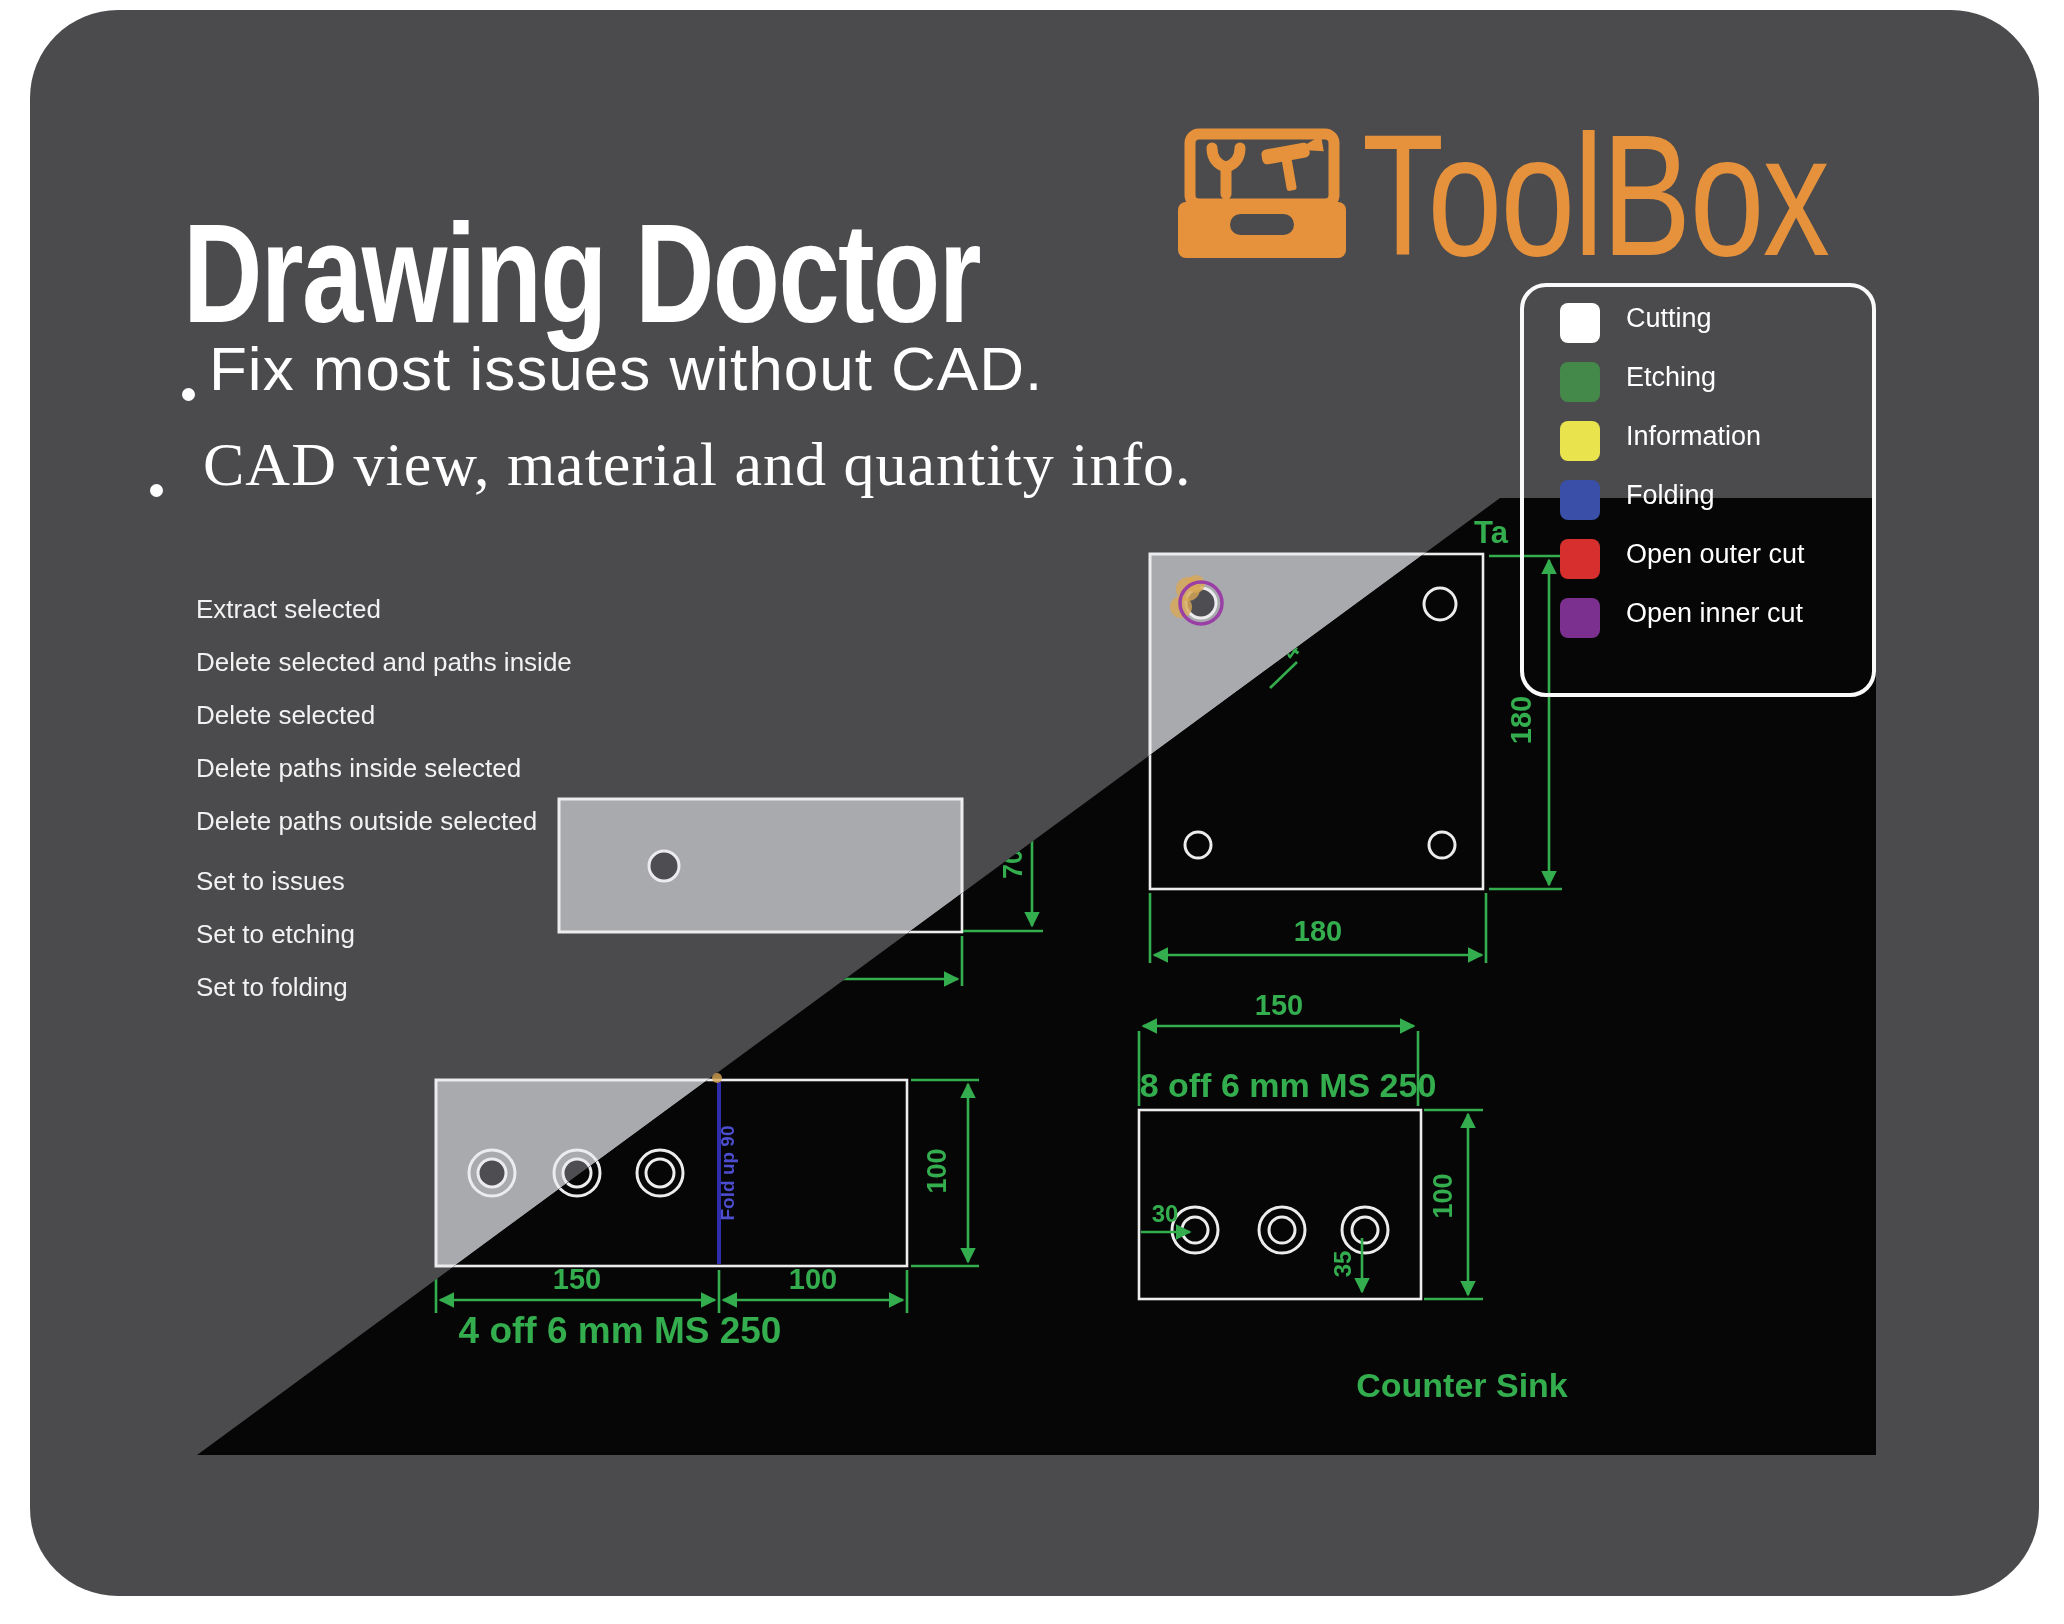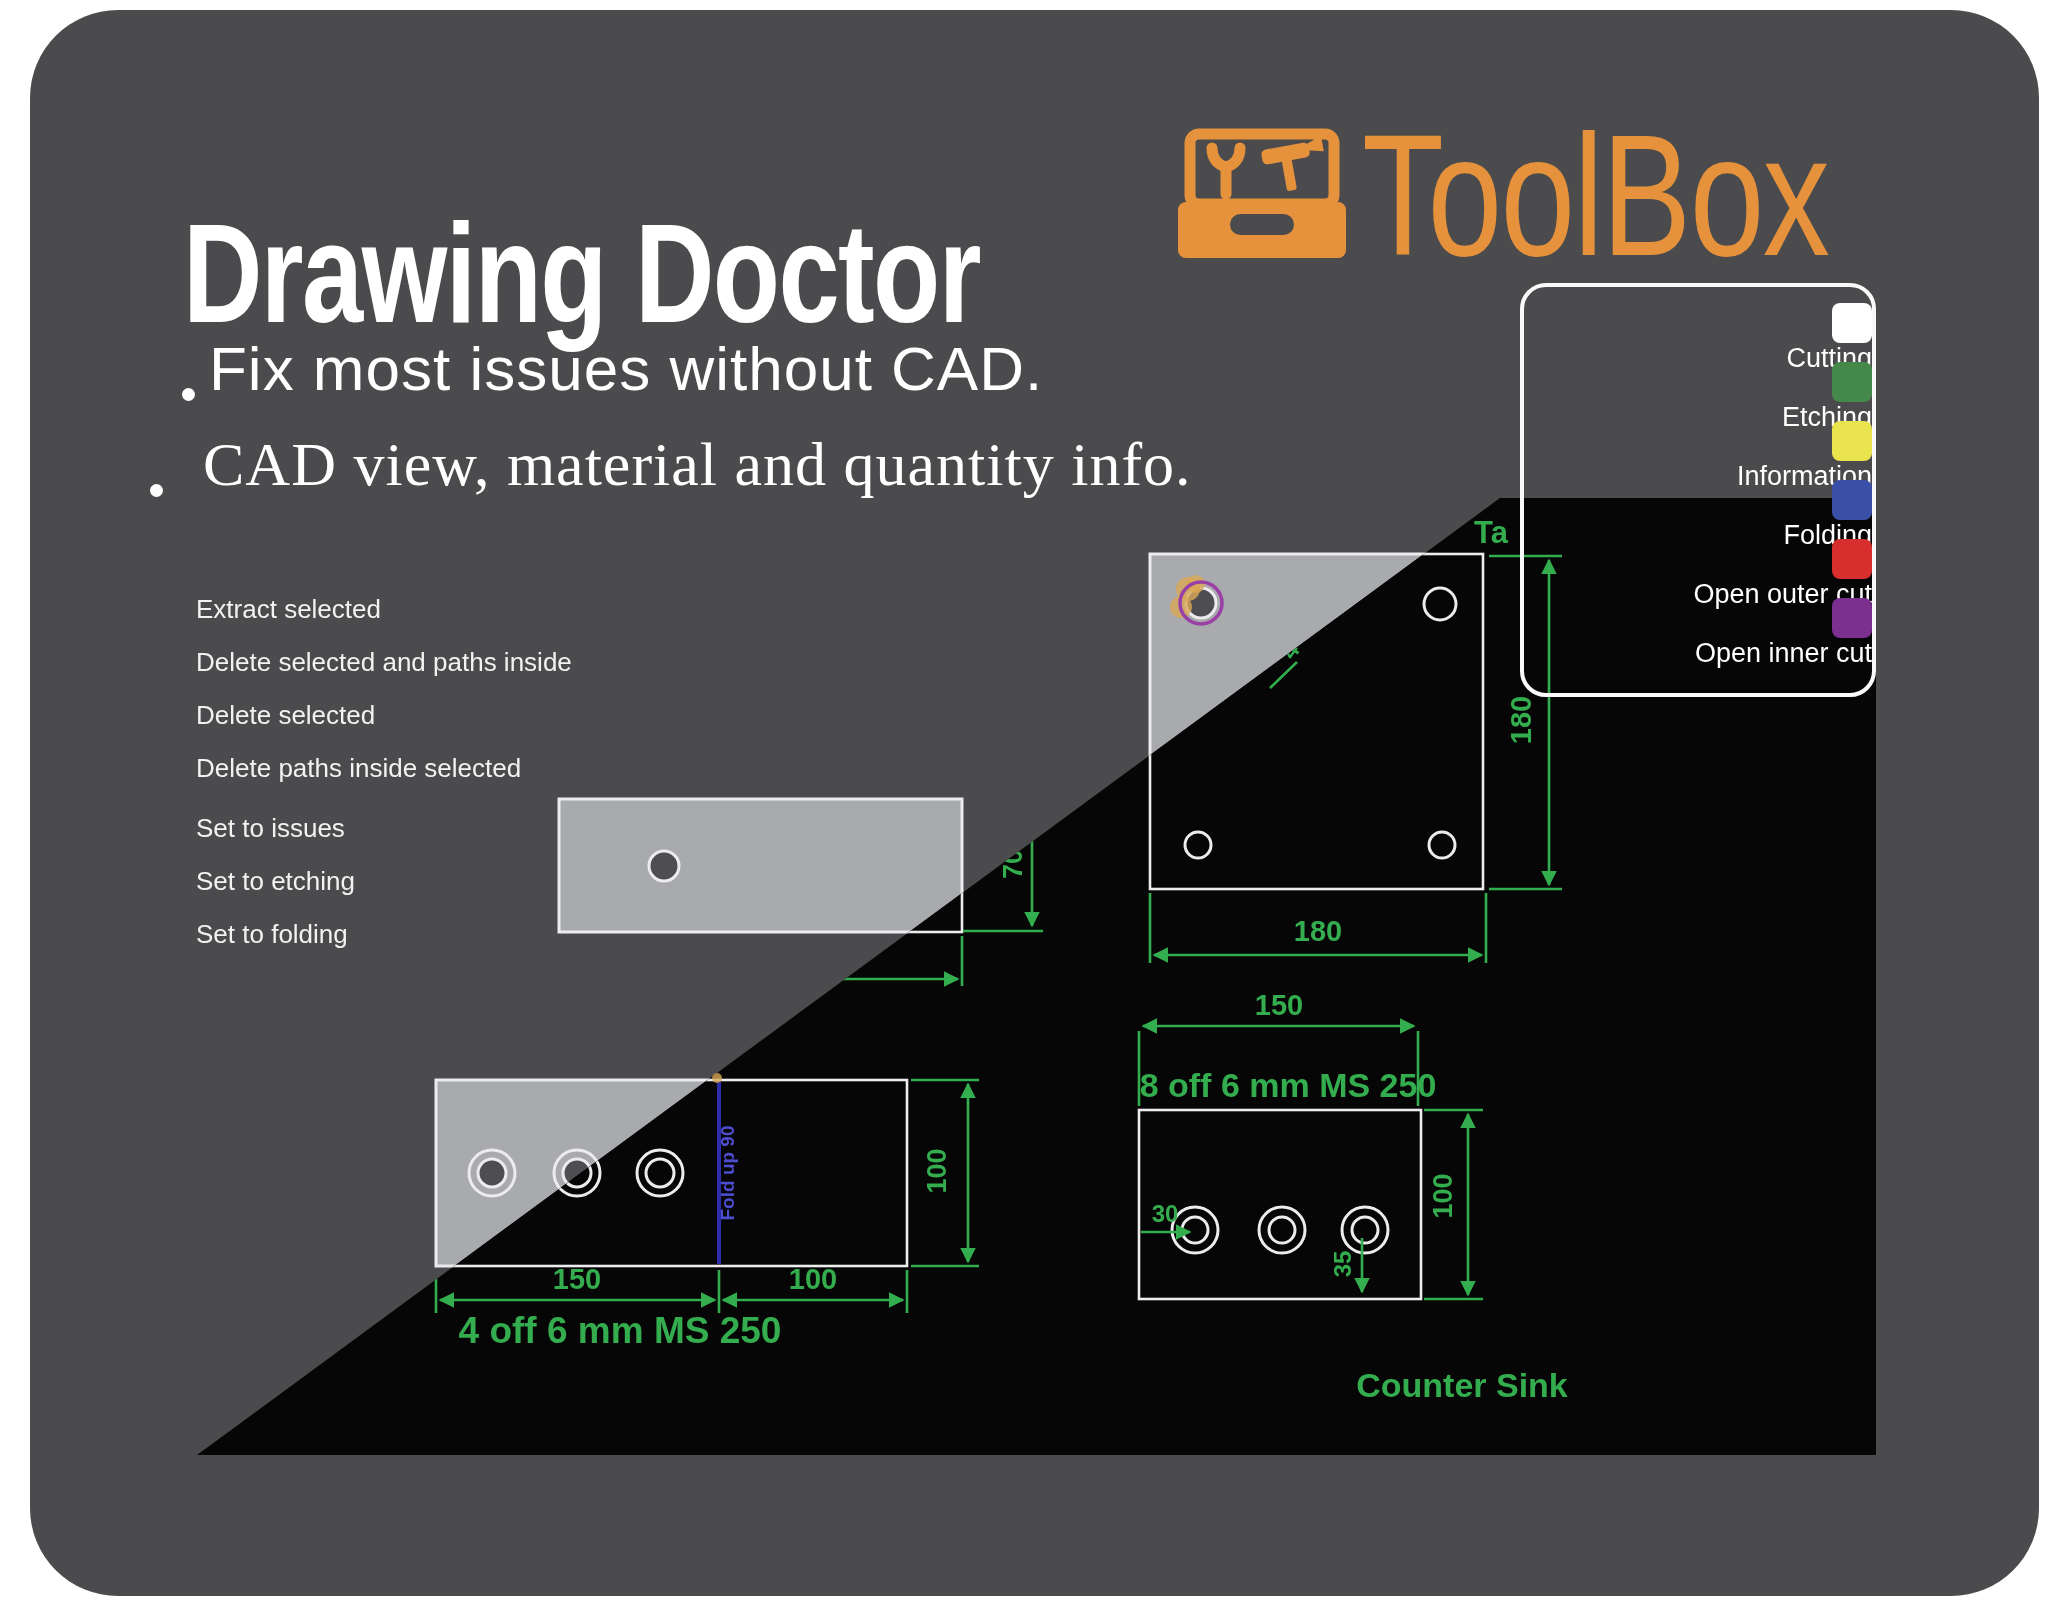--- a/index.html
+++ b/index.html
@@ -18,21 +18,21 @@
   .menu{position:absolute;left:196px;top:583px;z-index:6;color:#f2f2f2;}
   .menu-item{height:53px;line-height:53px;font-size:26px;white-space:nowrap;cursor:default;}
   .menu-item.grp{margin-top:7px;}
   
   .logo-icon{position:absolute;left:1178px;top:96px;width:168px;height:166px;z-index:6;}
   .logo-text{position:absolute;left:1362px;top:109px;font-size:172px;font-weight:400;color:var(--brand-orange);
              white-space:nowrap;transform:scaleX(0.78);transform-origin:left top;letter-spacing:-2px;z-index:6;line-height:1;}
   
   .legend{position:absolute;left:1520px;top:283px;width:356px;height:414px;border:4px solid #fafafa;
           border-radius:26px;box-sizing:border-box;z-index:7;padding-top:16px;}
-  .legend-row{display:flex;align-items:flex-end;height:40px;margin:0 0 19px 36px;flex-direction:column;}
+  .legend-row{display:flex;align-items:flex-start;height:40px;margin:0 0 19px 36px;}
   .swatch{width:40px;height:40px;border-radius:8px;flex:0 0 auto;}
   .legend-label{margin-left:26px;color:#ffffff;font-size:27px;white-space:nowrap;}
   
   .ghost-layer{position:absolute;left:0;top:0;z-index:2;}
   .cad-clip{position:absolute;left:0;top:0;width:2064px;height:1624px;z-index:3;background:var(--cad-bg);
             clip-path:polygon(1500px 498px,1876px 498px,1876px 1455px,197px 1455px);}
   .gl{stroke:var(--cad-green);stroke-width:2.6;fill:none;}
   .gt{fill:var(--cad-green);font-family:"Liberation Sans",sans-serif;font-weight:600;}
   .gtb{fill:var(--cad-green);font-family:"Liberation Sans",sans-serif;font-weight:700;}
   .plate-dark{fill:var(--cad-bg);stroke:var(--plate-outline);stroke-width:2.6;}
@@ -168,20 +168,21 @@
   <div class="bullet" id="bullet2">
     <span class="dot"></span>
     <span class="btext">CAD view, material and quantity info.</span>
   </div>
 
   <div class="menu">
     <div class="menu-item">Extract selected</div>
     <div class="menu-item">Delete selected and paths inside</div>
     <div class="menu-item">Delete selected</div>
     <div class="menu-item">Delete paths inside selected</div>
+    <div class="menu-item">Delete paths outside selected</div>
     <div class="menu-item grp">Set to issues</div>
     <div class="menu-item">Set to etching</div>
     <div class="menu-item">Set to folding</div>
   </div>
 
   <svg class="logo-icon" viewBox="0 0 168 166">
     <rect x="12" y="38" width="144" height="70" rx="9" fill="none" stroke="#e6923c" stroke-width="11"></rect>
     <path d="M34 52 c0 11 6 17 14 19 v27" fill="none" stroke="#e6923c" stroke-width="11" stroke-linecap="round"></path>
     <path d="M62 52 c0 11 -6 17 -14 19" fill="none" stroke="#e6923c" stroke-width="11" stroke-linecap="round"></path>
     <g transform="rotate(-10 108 60)">

